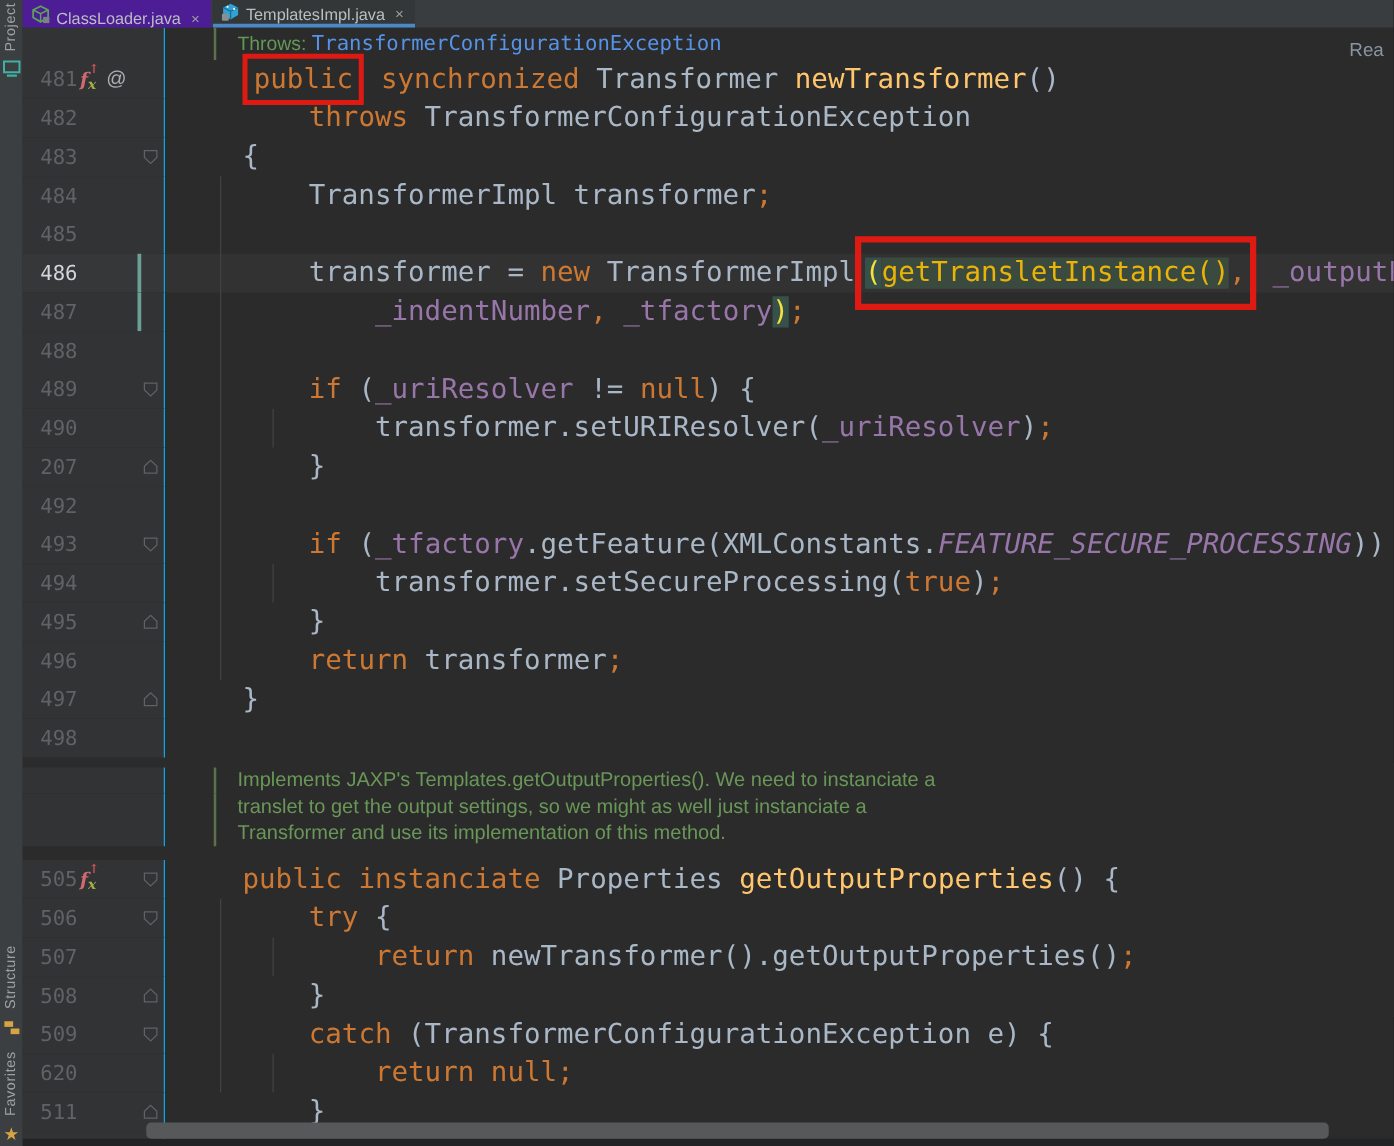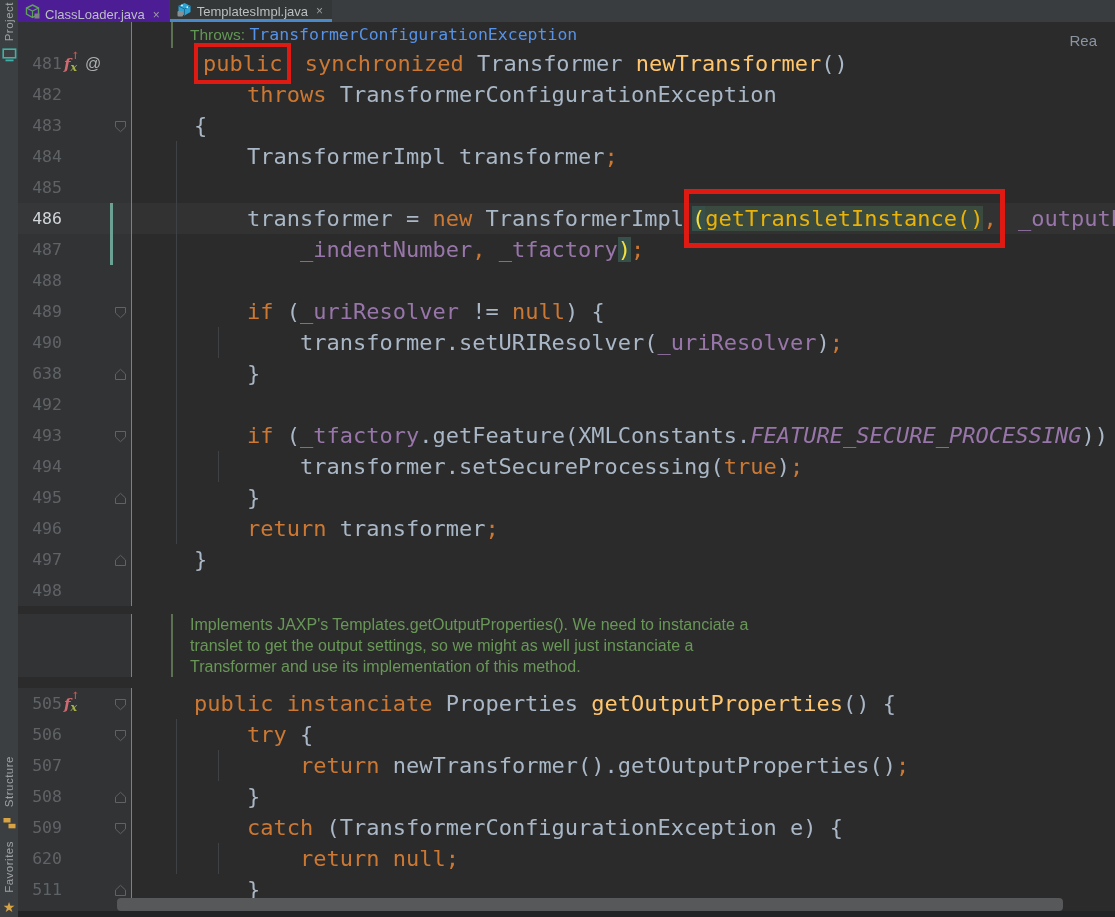--- a/index.html
+++ b/index.html
@@ -64,21 +64,21 @@
   .tk-doclink{color:#5693e8;font-family:"DejaVu Sans Mono",monospace;font-size:16.5px;}
   .tk-cmt{color:#699758;}
 
   
   .red-box{border:4px solid #de1a13;position:relative;z-index:3;}
   .box-sm{padding:4px 5px;}
   .box-lg{border-width:5px;padding:12px 3px;}
 
   .iguide{position:absolute;width:1px;background:#3f4244;z-index:2;}
 
-  #reader{position:absolute;right:18px;top:32px;font-size:15px;color:#8a95a2;z-index:4;}
+  #reader{position:absolute;right:8px;top:32px;font-size:15px;color:#8a95a2;z-index:4;}
   #hscroll{position:absolute;left:117px;top:898px;width:946px;height:13px;background:#56585a;border-radius:4px;z-index:4;}
   #bstrip{position:absolute;left:18px;bottom:0;right:0;height:6px;background:#212324;z-index:3;}
 </style>
 </head>
 <body>
 
 <div id="app">
 
   <div id="toolbar">
     <div class="tool-col" id="tool-top">
@@ -203,21 +203,21 @@
           <div class="codecell"><span class="tk-pl">        </span><span class="tk-kw">if</span><span class="tk-pl"> (</span><span class="tk-fld">_uriResolver</span><span class="tk-pl"> != </span><span class="tk-kw">null</span><span class="tk-pl">) {</span></div>
         </div>
         <div class="row">
           <div class="gut">
             <span class="lnum">490</span>
           </div>
           <div class="codecell"><span class="tk-pl">            transformer.setURIResolver(</span><span class="tk-fld">_uriResolver</span><span class="tk-pl">)</span><span class="tk-pun">;</span></div>
         </div>
         <div class="row">
           <div class="gut">
-            <span class="lnum">638</span>
+            <span class="lnum">207</span>
             <span class="fold"><svg width="13" height="13" viewBox="0 0 13 13">
                 <path d="M1.5 11.5 h10 V6 l-5 -4.7 L1.5 6 z" fill="none" stroke="#5f6366"></path>
               </svg></span>
           </div>
           <div class="codecell"><span class="tk-pl">        }</span></div>
         </div>
         <div class="row">
           <div class="gut">
             <span class="lnum">492</span>
           </div>

